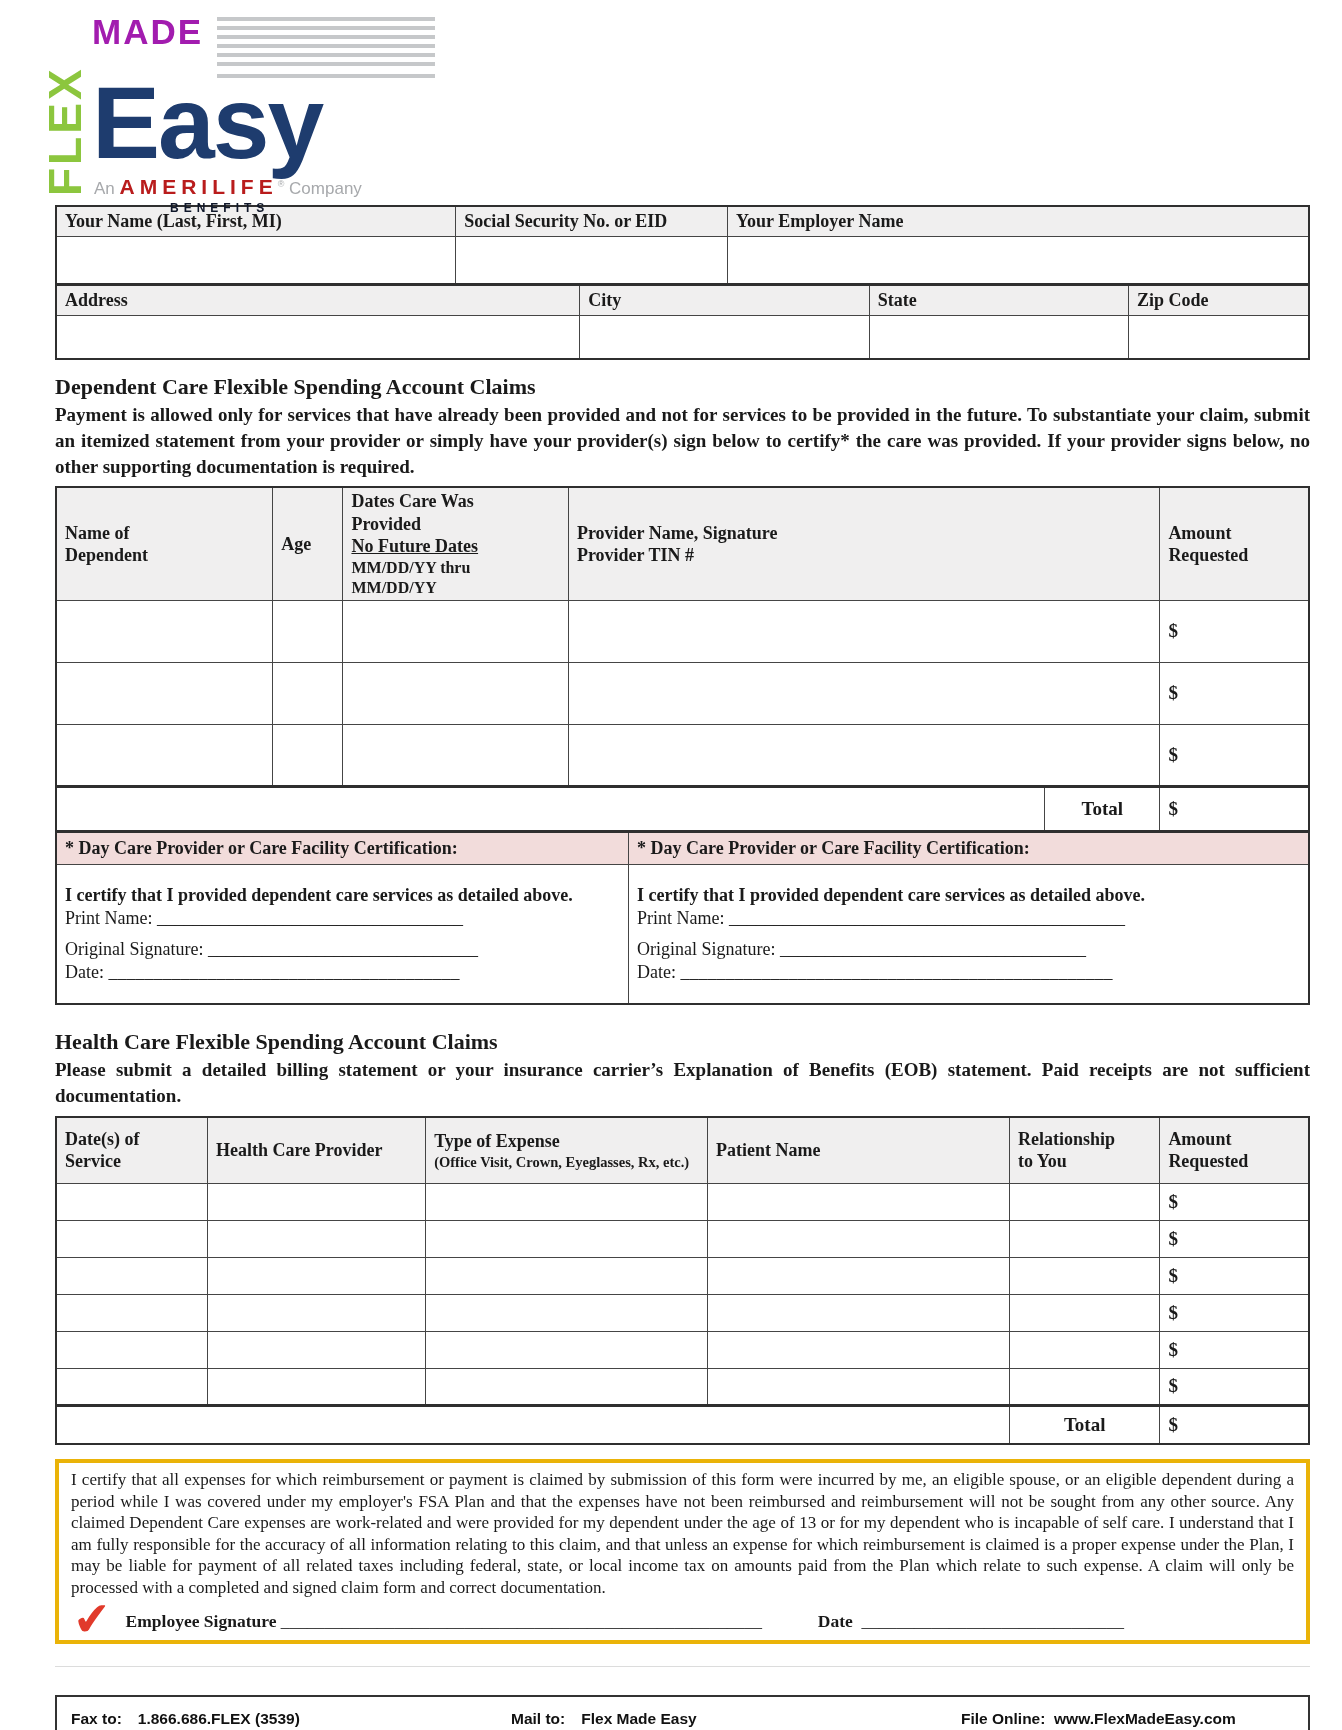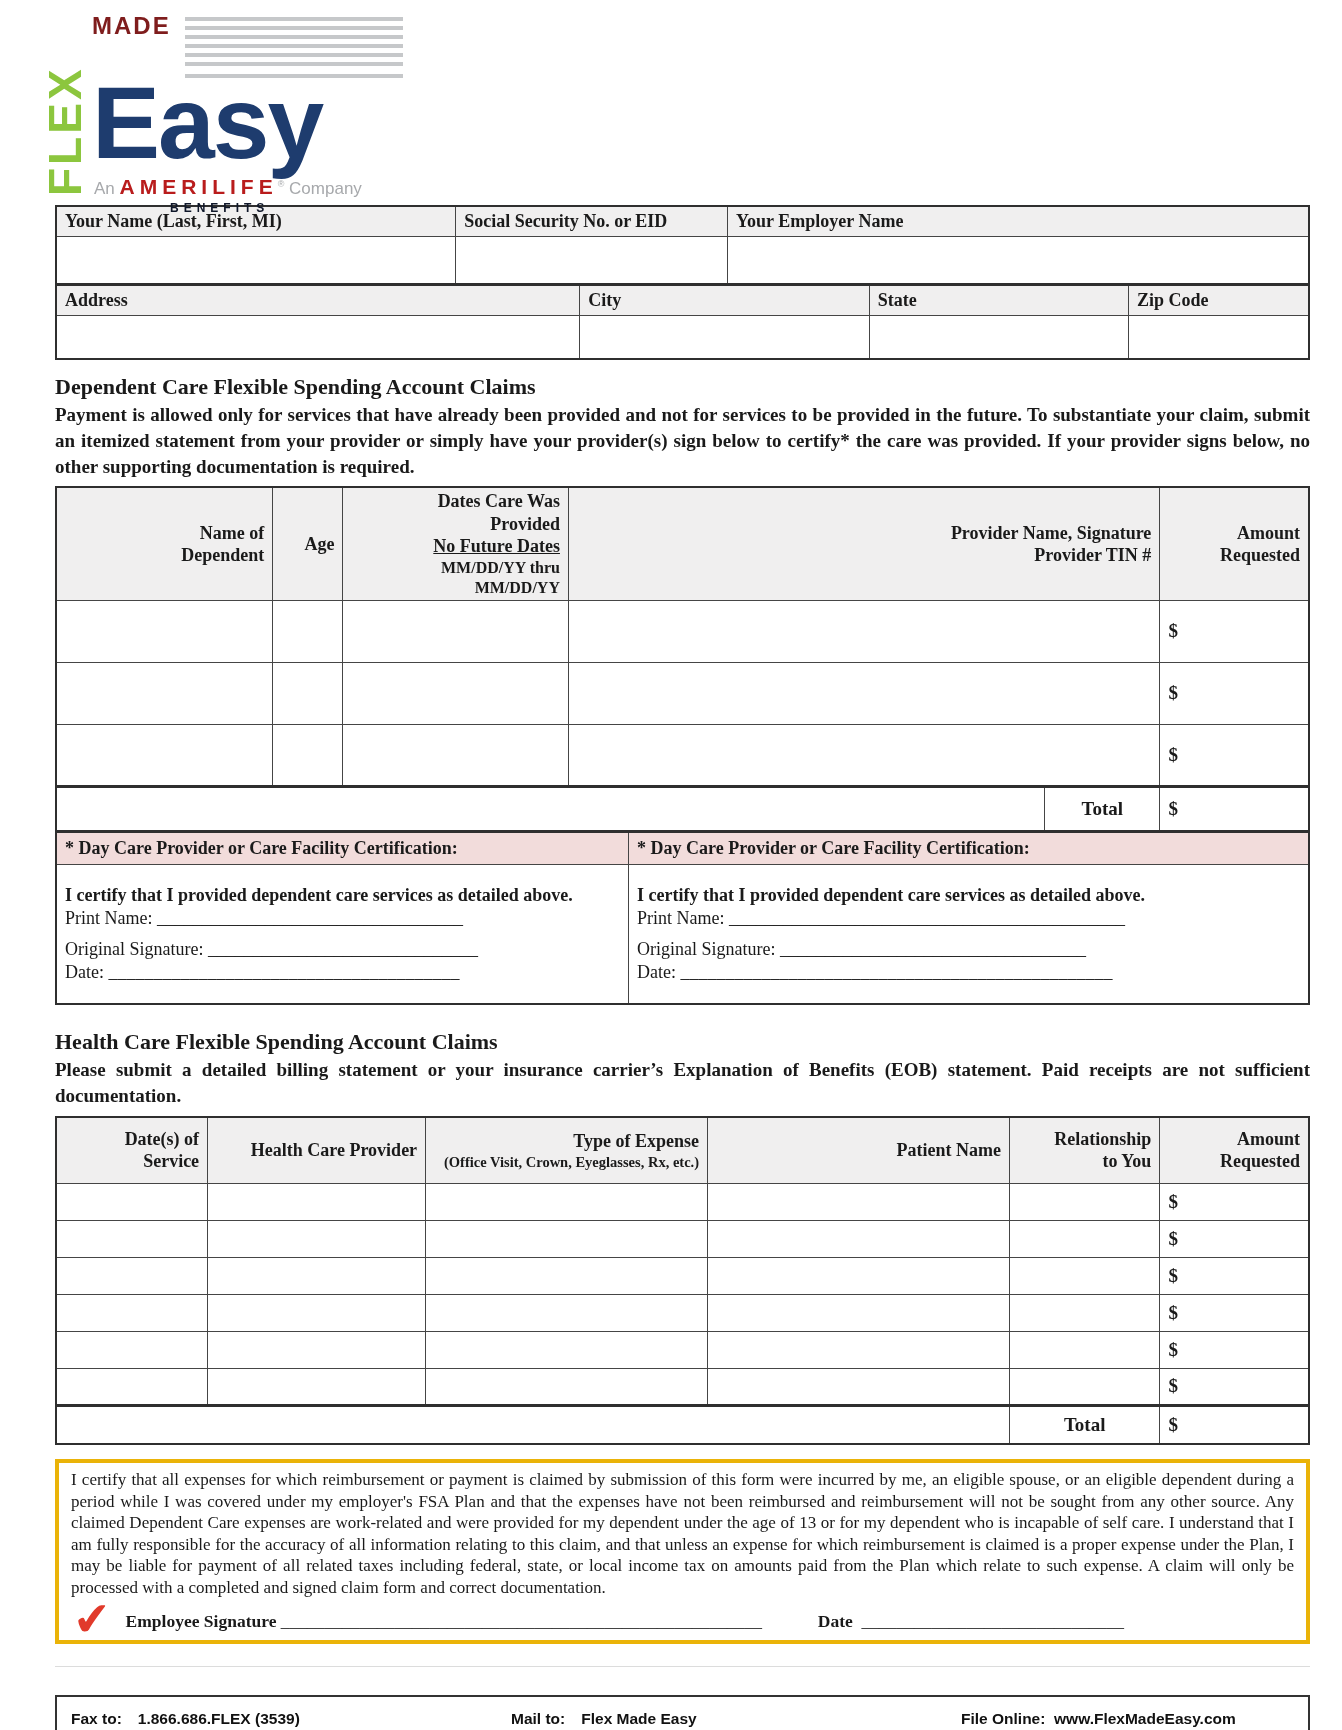--- a/index.html
+++ b/index.html
@@ -12,40 +12,40 @@
 
   
   .logo { display:flex; align-items:stretch; margin:14px 0 10px 42px; height:182px; }
   .logo-flex {
     font-family:"Liberation Sans", sans-serif; font-weight:bold; color:#8cc63e;
     writing-mode:vertical-rl; transform:rotate(180deg); font-size:46px; letter-spacing:3px;
     line-height:1; display:flex; align-items:center;
   }
   .logo-right { margin-left:4px; display:flex; flex-direction:column; }
   .logo-top { display:flex; align-items:flex-start; }
-  .logo-made { font-family:"Liberation Sans", sans-serif; font-weight:bold; color:#7f1d1d;
-    font-size:24px; letter-spacing:2px; line-height:1; }
+  .logo-made { font-family:"Liberation Sans", sans-serif; font-weight:bold; color:#a21caf;
+    font-size:35px; letter-spacing:2px; line-height:1; }
   .logo-lines { margin-left:14px; margin-top:3px; width:218px; }
   .logo-line { height:4px; background:#c6c8ca; margin-bottom:5px; }
   .logo-line.last { margin-top:8px; }
   .logo-easy { font-family:"Liberation Sans", sans-serif; font-weight:bold; color:#1e3c6e;
     font-size:102px; line-height:0.92; letter-spacing:-2px; margin-top:-6px; }
   .logo-tagline { font-family:"Liberation Sans", sans-serif; color:#a7a9ac; font-size:17px;
     margin-top:4px; margin-left:2px; }
   .logo-tagline .brand { font-weight:bold; letter-spacing:5px; font-size:21px; color:#b91c1c; }
   .logo-tagline sup { font-size:9px; }
   .logo-benefits { font-family:"Liberation Sans", sans-serif; color:#0f172a; font-size:12px;
     letter-spacing:5px; margin-top:2px; margin-left:78px; font-weight:bold; }
 
   
   table.tbl { border-collapse:collapse; width:100%; table-layout:fixed;
     border:2px solid #2f2f2f; margin-top:-1px; }
   table.tbl td, table.tbl th { border:1px solid #454545; padding:2px 8px; vertical-align:middle; }
   th.hcell { background:#f0efef; font-weight:bold; text-align:left; font-size:18px; }
-  th.hcell-c { background:#f0efef; font-weight:bold; text-align:right; font-size:18px; line-height:1.25; }
+  th.hcell-c { background:#f0efef; font-weight:bold; text-align:left; font-size:18px; line-height:1.25; }
   td.blank { background:#fff; }
   td.dollar { font-weight:bold; font-size:19px; vertical-align:middle; padding-left:10px; }
   .hdr-sub { font-size:16px; font-weight:bold; }
   .uline { text-decoration:underline; }
 
   .first-tbl { margin-top:0; }
   tr.hrow { height:30px; }
   tr.inrow1 { height:48px; }
   tr.inrow2 { height:44px; }
 

